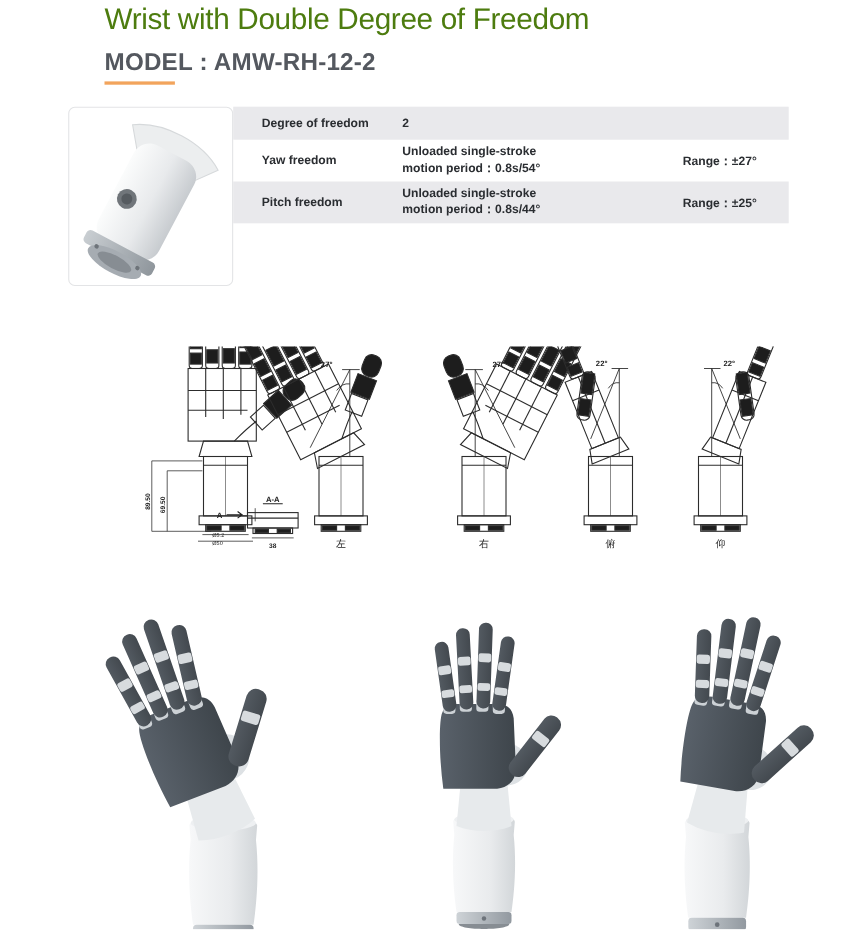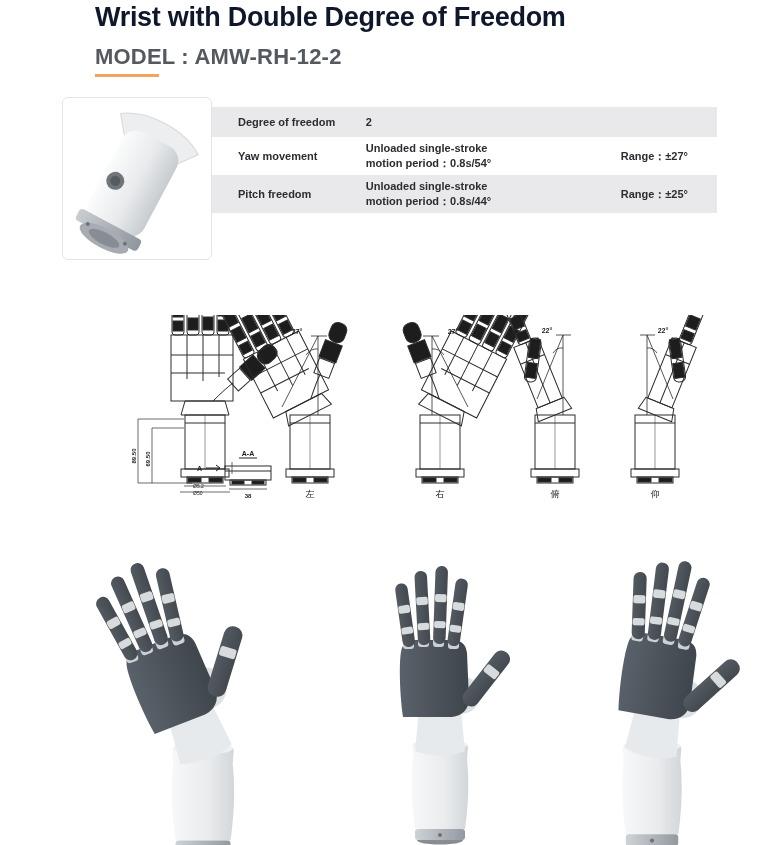--- a/index.html
+++ b/index.html
@@ -1,24 +1,24 @@
 <!DOCTYPE html>
 <html><head>
 <meta charset="utf-8">
 <style>
   html,body{margin:0;padding:0;background:#fff;}
   .page{position:relative;width:777px;height:845px;background:#fff;overflow:hidden;
         font-family:"Liberation Sans",sans-serif;color:#2a2d31;}
   
-  .title{position:absolute;left:95px;top:2px;font-size:27px;font-weight:700;color:#0f172a;letter-spacing:-0.3px;}
+  .title{position:absolute;left:95px;top:2px;font-size:27px;font-weight:400;color:#4d7c0f;letter-spacing:-0.3px;}
   .model{position:absolute;left:95px;top:44px;font-size:22px;font-weight:700;color:#54585f;letter-spacing:0.2px;}
   .rule{position:absolute;left:95px;top:74px;width:64px;height:3px;background:#f2a45c;}
   
   .img-box{position:absolute;left:62px;top:97px;width:148px;height:161px;border:1px solid #e3e4e6;border-radius:6px;background:#fff;}
-  .spec{position:absolute;left:212px;top:107px;width:505px;}
+  .spec{position:absolute;left:212px;top:97px;width:505px;}
   .row{display:flex;align-items:center;box-sizing:border-box;}
   .row.tint{background:#e9e9ec;}
   .row .c1{width:168px;padding-left:26px;box-sizing:border-box;font-size:11px;font-weight:700;}
   .row .c2{width:230px;font-size:11px;font-weight:700;white-space:pre-line;line-height:1.35;}
   .row .c3{width:107px;font-size:11px;font-weight:700;margin-left:48px;}
   .h30{height:30px;margin-bottom:0px;}
   .h38{height:38px;}
   .h28{height:28px;}
   .row+.row{border-top:0;}
   
@@ -63,21 +63,21 @@
     </svg>
   </div>
 
   <div class="spec">
     <div class="row tint h30">
       <div class="c1">Degree of freedom</div>
       <div class="c2">2</div>
       <div class="c3"></div>
     </div>
     <div class="row h38">
-      <div class="c1">Yaw movement</div>
+      <div class="c1">Yaw freedom</div>
       <div class="c2">Unloaded single-stroke
 motion period：0.8s/54°</div>
       <div class="c3">Range：±27°</div>
     </div>
     <div class="row tint h38">
       <div class="c1">Pitch freedom</div>
       <div class="c2">Unloaded single-stroke
 motion period：0.8s/44°</div>
       <div class="c3">Range：±25°</div>
     </div>

